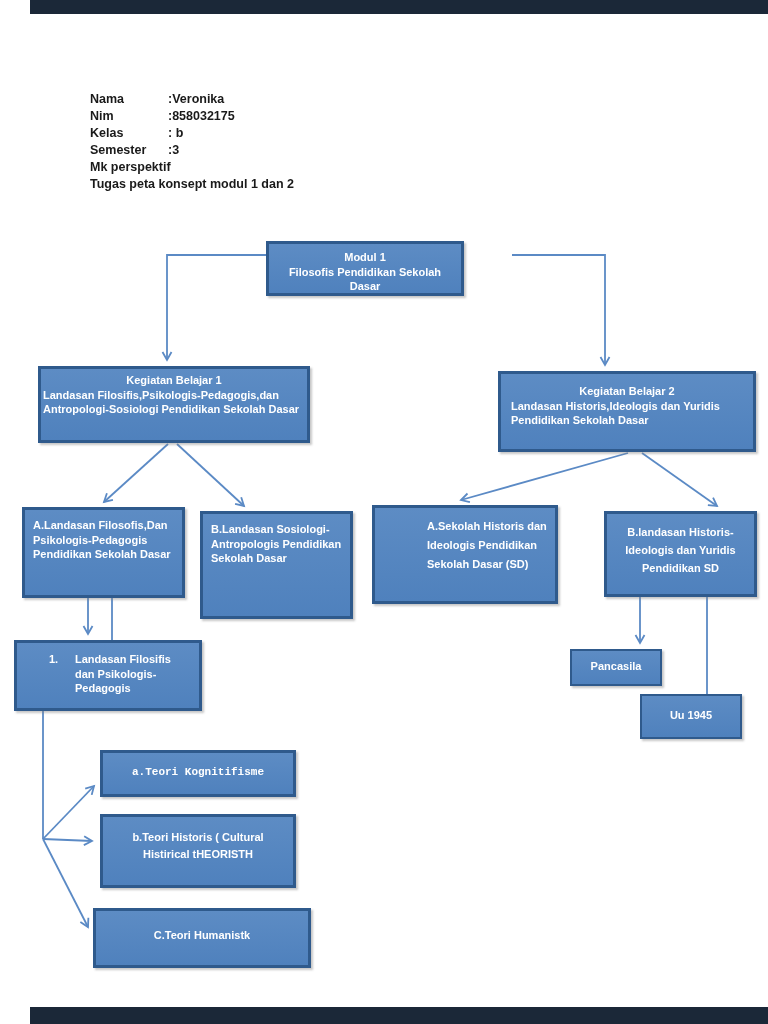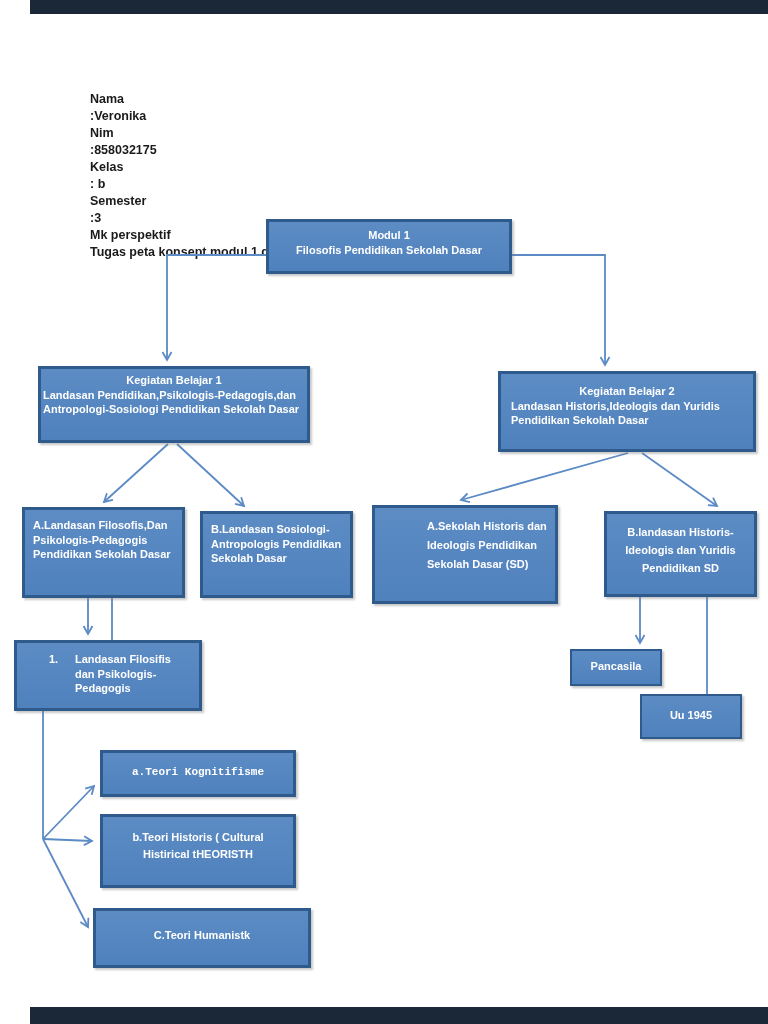--- a/index.html
+++ b/index.html
@@ -12,38 +12,38 @@
     overflow:hidden;
   }
   .edge-bar { position:absolute; left:30px; width:738px; background:#1b2838; }
   .edge-bar.top { top:0; height:14px; }
   .edge-bar.bottom { top:1007px; height:17px; }
 
   .header-block {
     position:absolute; left:90px; top:91px;
     color:#1a1a1a; font-weight:bold; font-size:12.5px; line-height:17px;
   }
-  .header-row { display:flex;flex-direction:column; }
+  .header-row { display:flex; }
   .header-row .lbl { width:78px; }
 
   .node {
     position:absolute;
     background:linear-gradient(#5d8cc4,#4f81bd);
     border:3px solid #2f5a8c;
     color:#ffffff; font-weight:bold; font-size:11px; line-height:1.32;
     box-shadow:2px 2px 2px rgba(130,130,130,.45);
   }
   .node .title { display:block; text-align:center; }
   .node.center { text-align:center; }
 
-  .n-modul1    { left:266px; top:219px; width:246px; height:55px; padding:6px 8px; }
+  .n-modul1    { left:266px; top:241px; width:198px; height:55px; padding:6px 8px; }
   .n-kb1       { left:38px;  top:366px; width:272px; height:77px; padding:4px 2px; }
   .n-kb2       { left:498px; top:371px; width:258px; height:81px; padding:10px 10px; }
   .n-boxa      { left:22px;  top:507px; width:163px; height:91px; padding:8px 8px; }
-  .n-boxb      { left:200px; top:511px; width:153px; height:87px; padding:8px 8px; }
+  .n-boxb      { left:200px; top:511px; width:153px; height:108px; padding:8px 8px; }
   .n-hista     { left:372px; top:505px; width:186px; height:99px; padding:9px 6px 6px 52px; line-height:1.72; }
   .n-histb     { left:604px; top:511px; width:153px; height:86px; padding:10px 6px; line-height:1.62; }
   .n-box1      { left:14px;  top:640px; width:188px; height:71px; padding:9px 8px 6px 32px; display:flex; }
   .n-box1 .num { width:26px; flex:none; }
   .n-box1 .txt { width:118px; }
   .n-pancasila { left:570px; top:649px; width:92px; height:37px; padding:8px 4px; border-width:2px; }
   .n-uu1945    { left:640px; top:694px; width:102px; height:45px; padding:12px 4px; border-width:2px; }
   .n-teoria    { left:100px; top:750px; width:196px; height:47px; padding:12px 6px;font-family:Liberation Mono, monospace; }
   .n-teorib    { left:100px; top:814px; width:196px; height:74px; padding:12px 14px; line-height:1.55; }
   .n-teoric    { left:93px;  top:908px; width:218px; height:60px; padding:17px 6px; }
@@ -100,21 +100,21 @@
   <path d="M707,597 L707,694"></path>
 </svg>
 
 <div class="node n-modul1 center">
   <span class="title">Modul 1</span>
   <span class="body">Filosofis Pendidikan Sekolah Dasar</span>
 </div>
 
 <div class="node n-kb1">
   <span class="title">Kegiatan Belajar 1</span>
-  <span class="body">Landasan Pendidikan,Psikologis-Pedagogis,dan Antropologi-Sosiologi Pendidikan Sekolah Dasar</span>
+  <span class="body">Landasan Filosifis,Psikologis-Pedagogis,dan Antropologi-Sosiologi Pendidikan Sekolah Dasar</span>
 </div>
 
 <div class="node n-kb2">
   <span class="title">Kegiatan Belajar 2</span>
   <span class="body">Landasan Historis,Ideologis dan Yuridis Pendidikan Sekolah Dasar</span>
 </div>
 
 <div class="node n-boxa">
   <span class="body">A.Landasan Filosofis,Dan Psikologis-Pedagogis Pendidikan Sekolah Dasar</span>
 </div>

